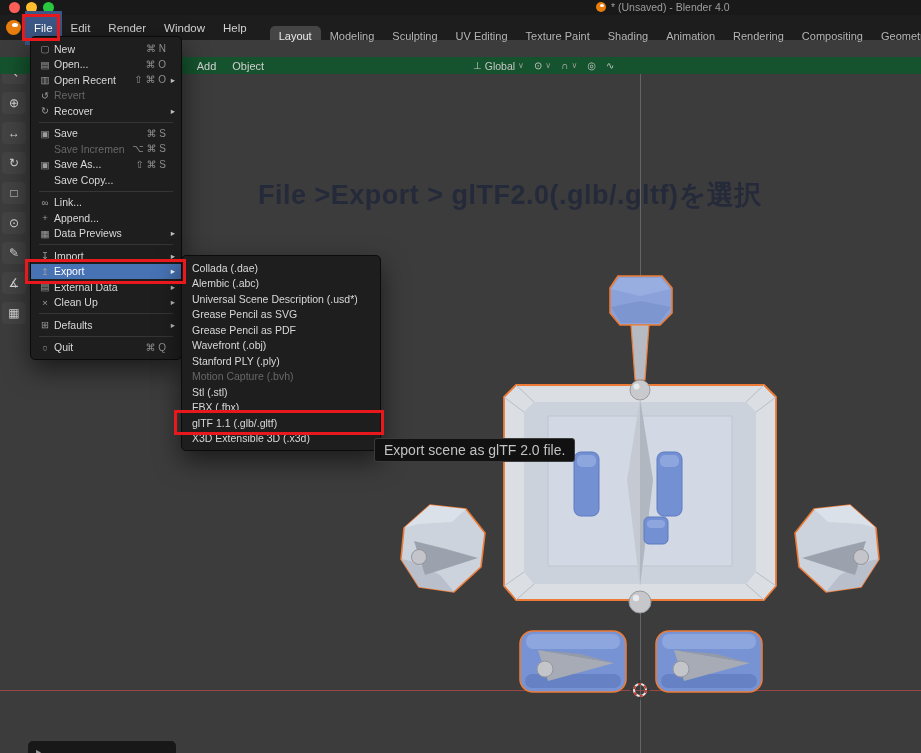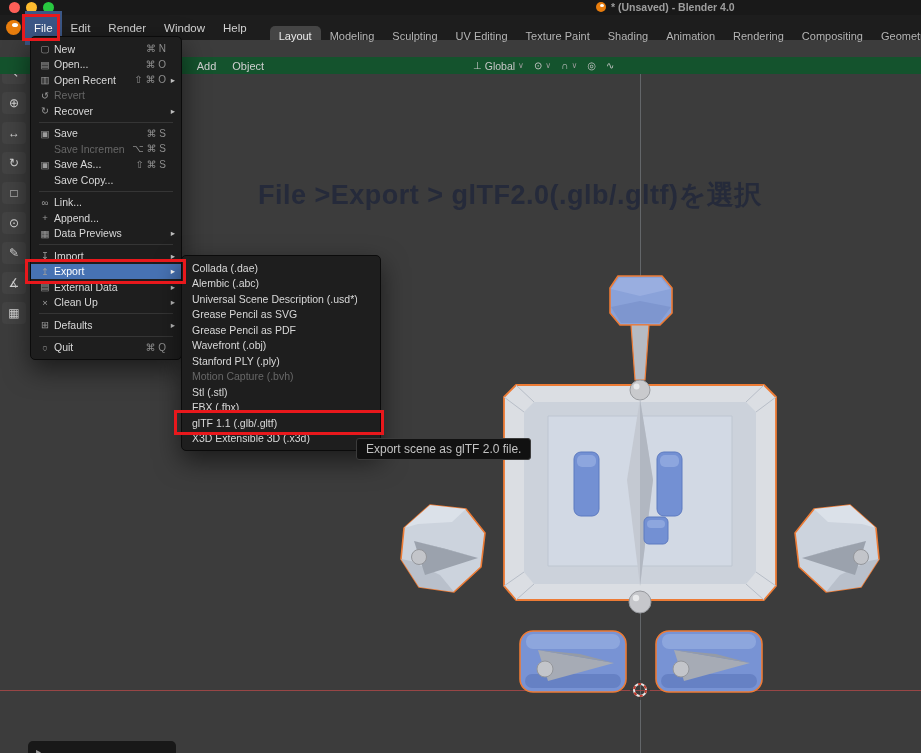--- a/index.html
+++ b/index.html
@@ -9,21 +9,21 @@
     background:#3c3c3c; font-family:"Liberation Sans", sans-serif;
     -webkit-font-smoothing:antialiased;
   }
   
   .titlebar { position:absolute; left:0; top:0; right:0; height:15px; background:#191919; z-index:20; }
   .tl { position:absolute; top:2px; width:11px; height:11px; border-radius:50%; }
   .tl.red { left:9px;  background:#ff5f57; }
   .tl.yel { left:26px; background:#febc2e; }
   .tl.grn { left:43px; background:#28c840; }
   .win-title { position:absolute; left:596px; top:1px; display:flex; align-items:center; gap:5px;
-    font-size:10.5px; color:#9e9e9e; font-weight:bold; }
+    font-size:10.5px; color:#9e9e9e; font-weight:normal; }
   .mini-logo { width:10px; height:10px; border-radius:50%; background:#e87d0d; position:relative; flex:none; }
   .mini-logo::after { content:""; position:absolute; left:4px; top:2px; width:4px; height:3px; border-radius:50%; background:#fff; }
   
   .menubar { position:absolute; left:0; top:15px; right:0; height:25px; background:#1d1d1d;
     display:flex; align-items:center; z-index:20; }
   .blender-logo { width:15px; height:15px; margin:0 4px 0 6px; border-radius:50%; background:#e87d0d; position:relative; flex:none; }
   .blender-logo::after { content:""; position:absolute; left:6px; top:3px; width:6px; height:4px; border-radius:50%; background:#fff; }
   .mb-menus { display:flex; height:100%; align-items:center; }
   .mb-item { padding:17px 9px; height:100%; display:flex; align-items:center; font-size:11.5px; color:#d2d2d2; }
   .mb-item.open { background:#3c5786; color:#fff; }
@@ -62,22 +62,22 @@
   .sep::after { content:""; position:absolute; left:8px; right:8px; top:3px; border-top:1px solid #353535; }
   
   .redbox { position:absolute; border:3px solid #e8181c; z-index:70; pointer-events:none; }
   .rb-file   { left:22px;  top:14px;  width:38px;  height:27px; }
   .rb-export { left:25px;  top:259px; width:161px; height:25px; }
   .rb-gltf   { left:174px; top:410px; width:210px; height:25px; }
   .jp { position:absolute; font-size:27px; font-weight:bold; color:#252a3a; letter-spacing:.5px; z-index:40; white-space:nowrap; }
   .jp1 { left:258px; top:124px; }
   .jp2 { left:258px; top:177px; }
   
-  .tooltip { position:absolute; left:356px; top:438px; background:#111; border:1px solid #3c3c3c;
-    border-radius:3px; padding:3px 9px; font-size:12px; color:#c2c2c2; z-index:60; white-space:nowrap; }
+  .tooltip { position:absolute; left:374px; top:438px; background:#111; border:1px solid #3c3c3c;
+    border-radius:3px; padding:3px 9px; font-size:14px; color:#c2c2c2; z-index:60; white-space:nowrap; }
   
   .op-pill { position:absolute; left:28px; top:741px; width:148px; height:20px; background:#181818;
     border-radius:5px 5px 0 0; display:flex; align-items:center; padding:0 8px; z-index:6;
     color:#9a9a9a; font-size:10px; gap:6px; }
   
   .vp-svg { position:absolute; left:0; top:0; z-index:1; }
 </style>
 </head>
 <body>
 

